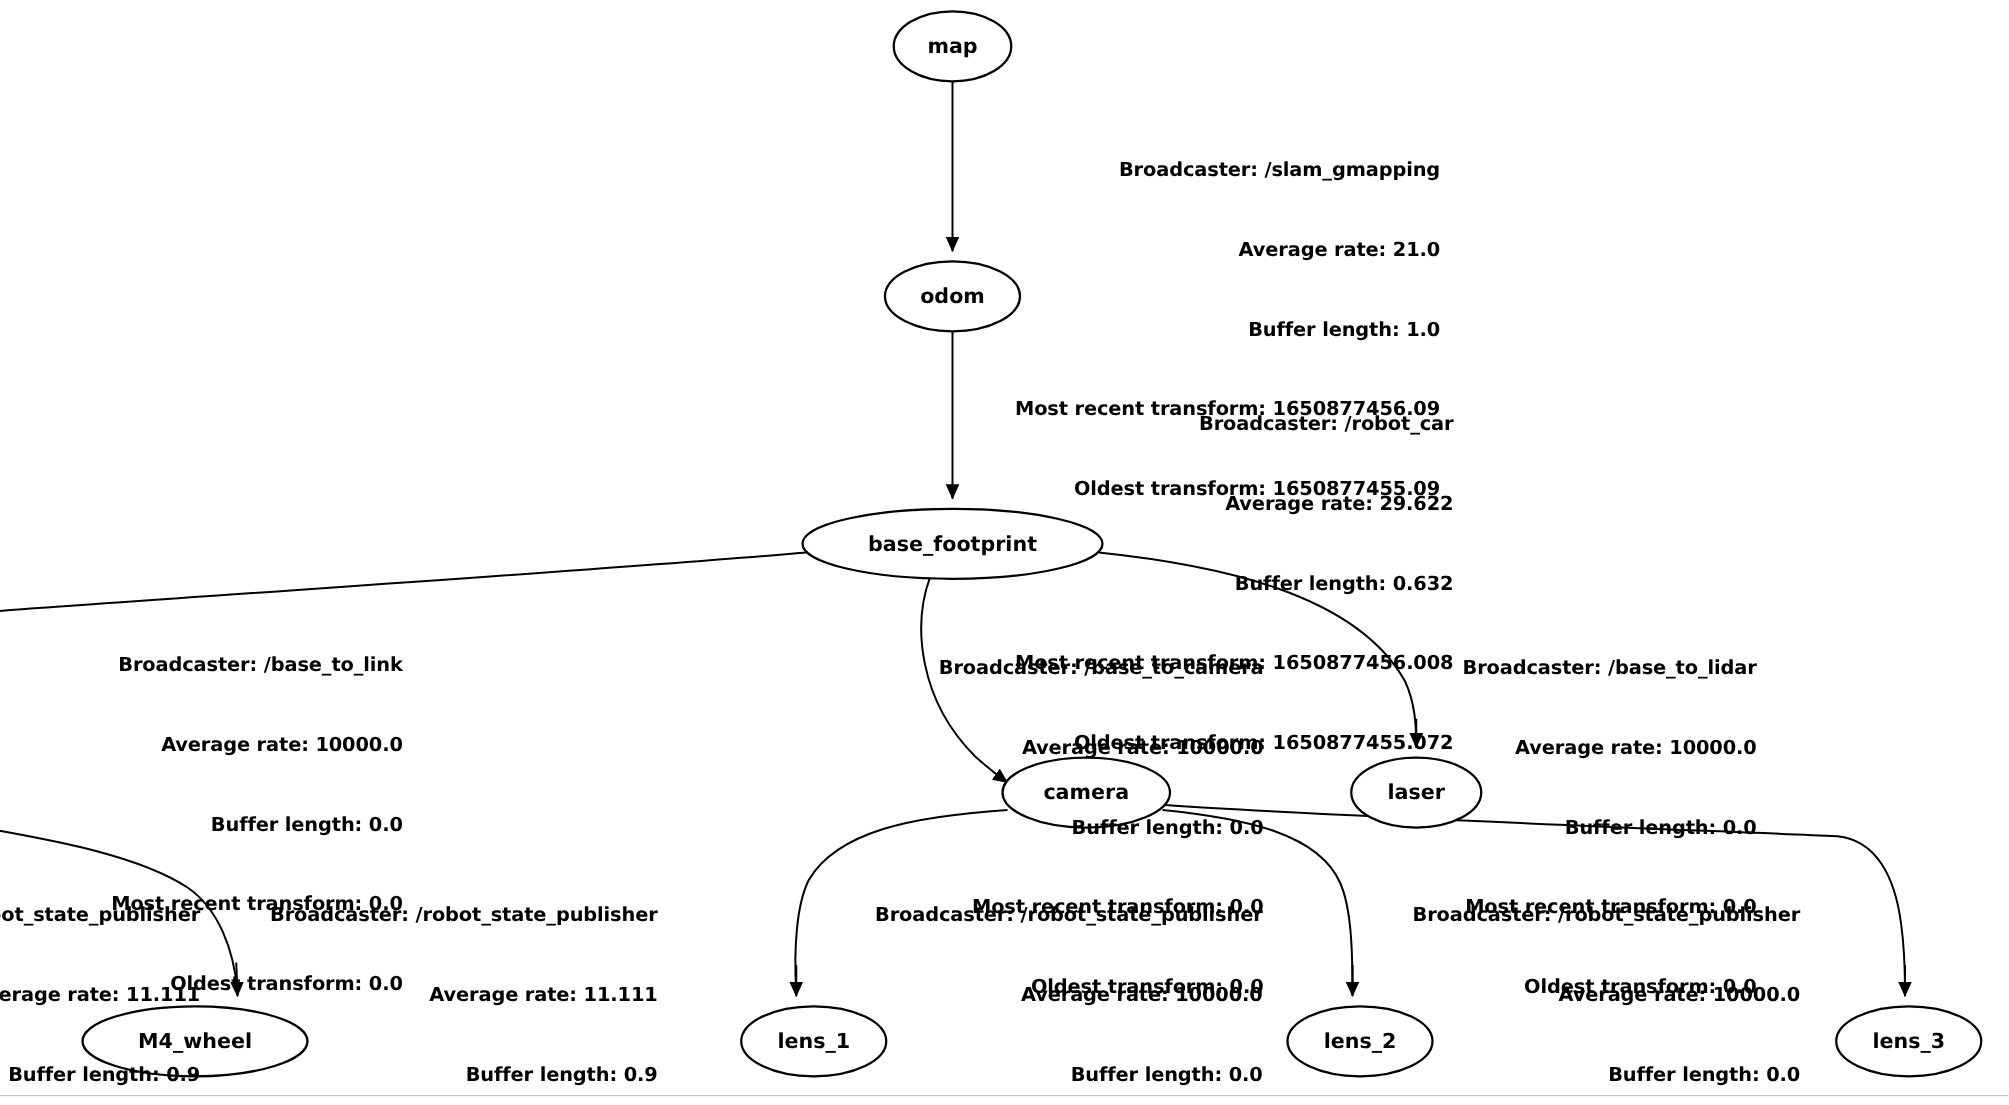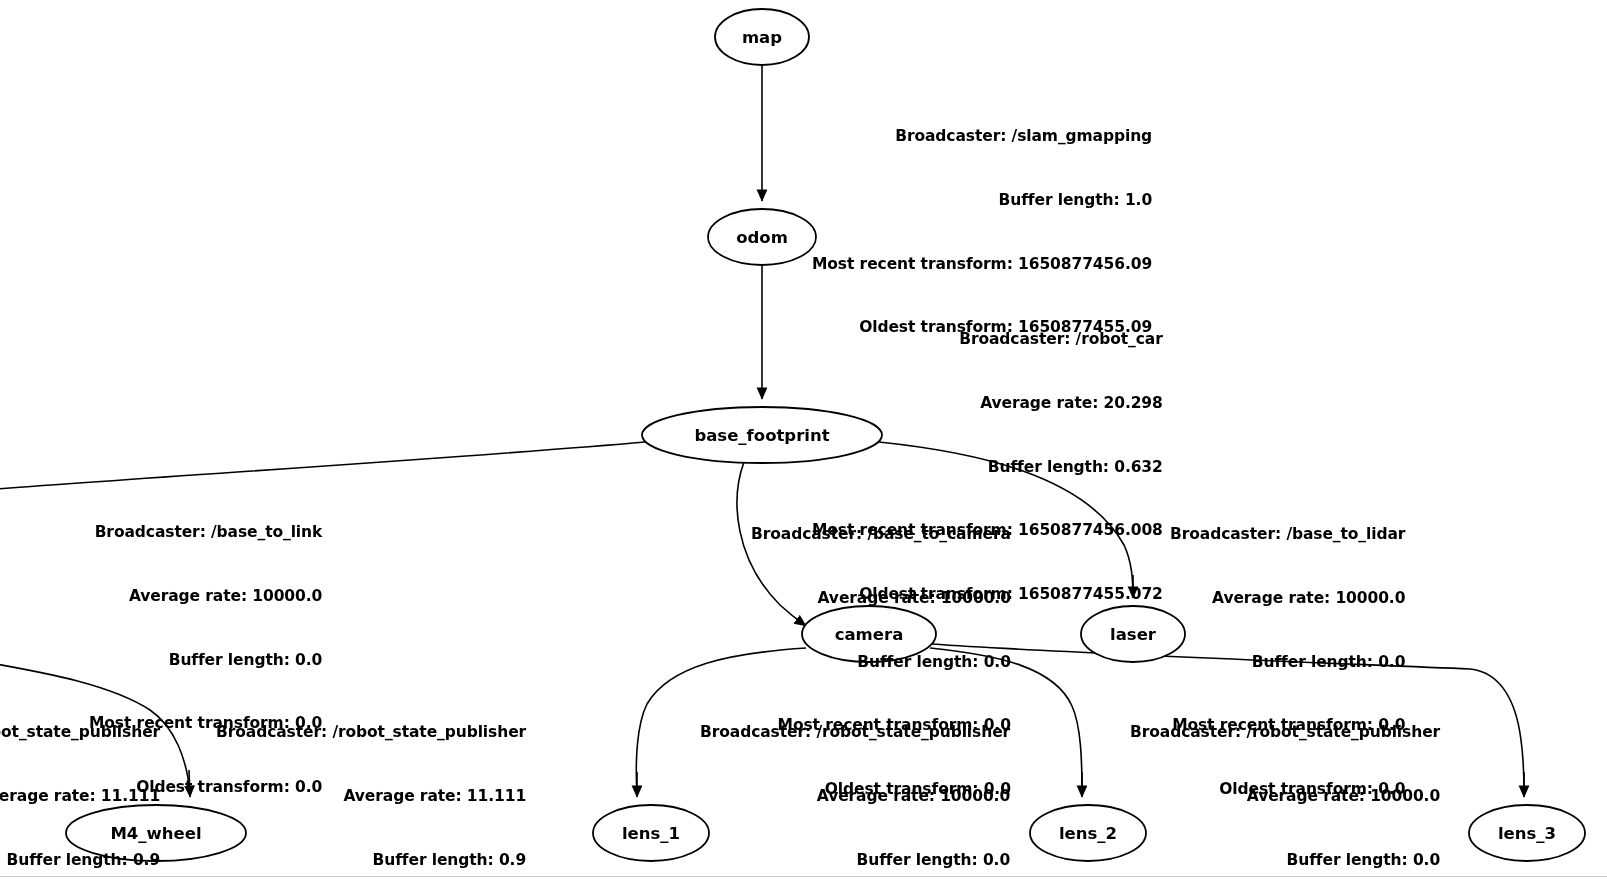--- a/index.html
+++ b/index.html
@@ -146,28 +146,29 @@
 
       <g>
         <ellipse class="node-ellipse" cx="1527" cy="833" rx="58" ry="28"></ellipse>
         <text class="node-label" x="1527" y="834">lens_3</text>
       </g>
     </g>
   </svg>
 
   <div class="edge-label" style="left:812px; top:84px;">
     <div>Broadcaster: /slam_gmapping</div>
+    <div>Average rate: 21.0</div>
     <div>Buffer length: 1.0</div>
     <div>Most recent transform: 1650877456.09</div>
     <div>Oldest transform: 1650877455.09</div>
   </div>
 
   <div class="edge-label" style="left:812px; top:287px;">
     <div>Broadcaster: /robot_car</div>
-    <div>Average rate: 20.298</div>
+    <div>Average rate: 29.622</div>
     <div>Buffer length: 0.632</div>
     <div>Most recent transform: 1650877456.008</div>
     <div>Oldest transform: 1650877455.072</div>
   </div>
 
   <div class="edge-label" style="left:78px; top:480px;margin-left:11px;">
     <div>Broadcaster: /base_to_link</div>
     <div>Average rate: 10000.0</div>
     <div>Buffer length: 0.0</div>
     <div>Most recent transform: 0.0</div>

